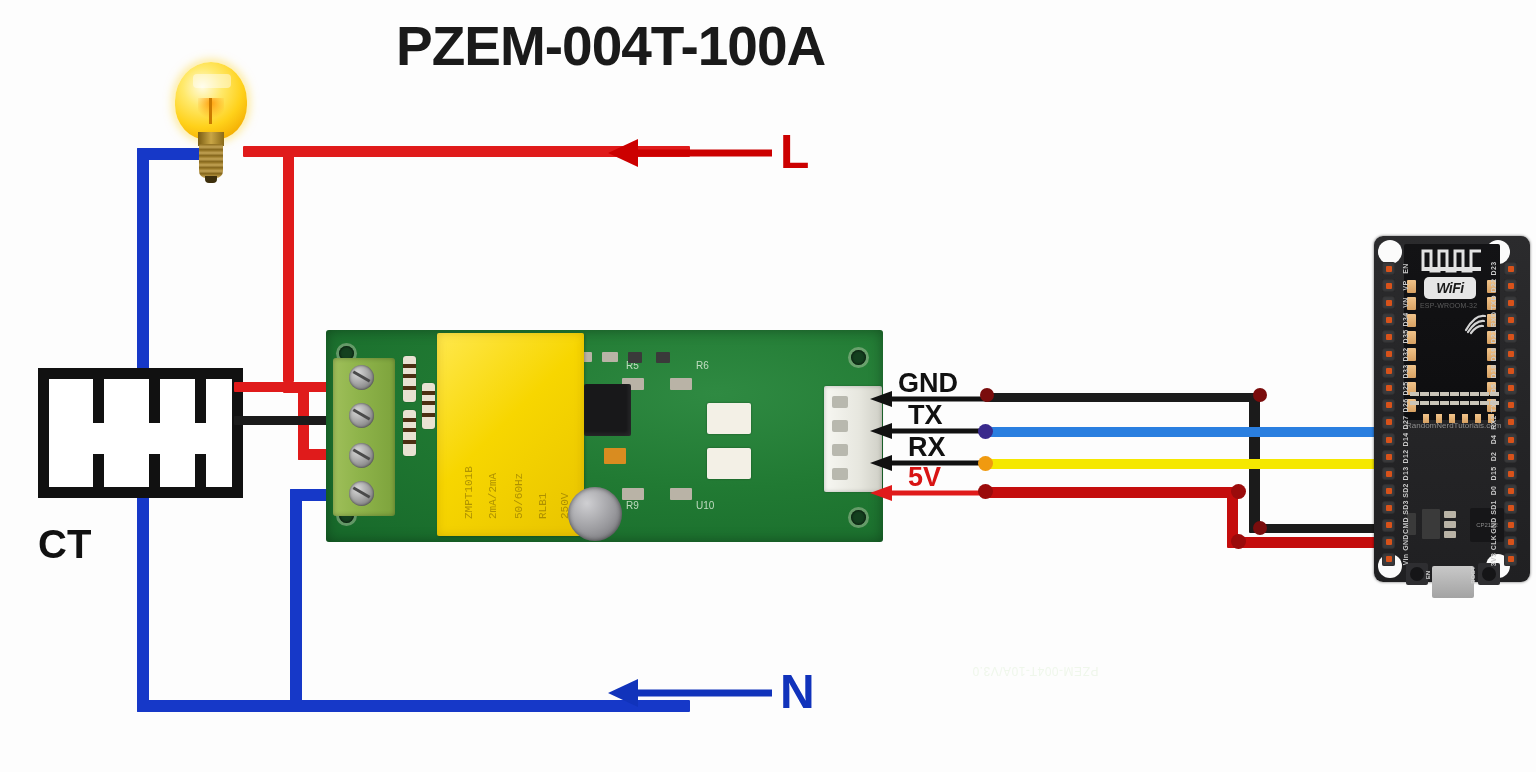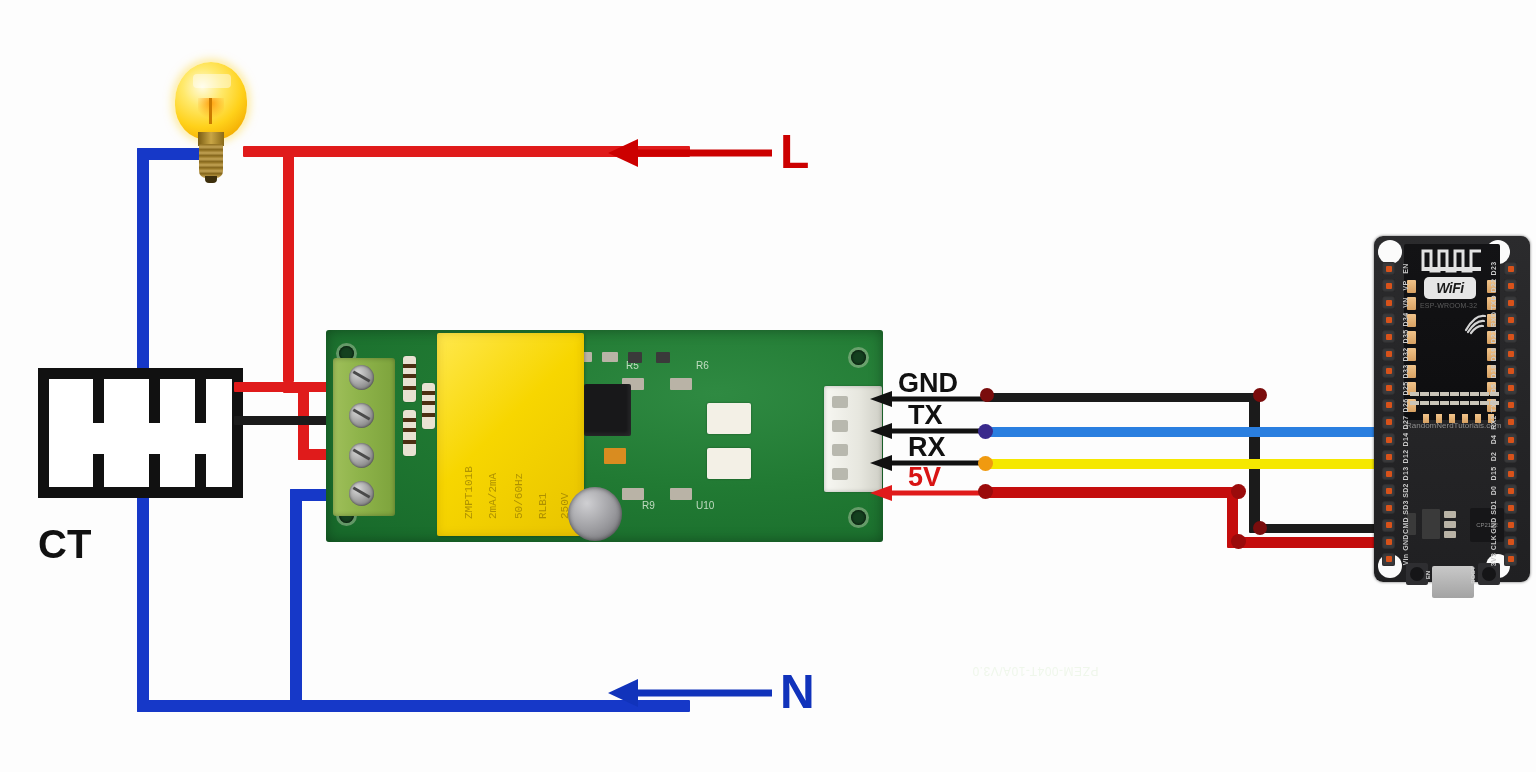--- a/index.html
+++ b/index.html
@@ -368,20 +368,21 @@
     font-weight: bold;
     letter-spacing: -1px;
     font-family: "DejaVu Sans", sans-serif;
   }
 </style>
 </head>
 <body>
 
 <div id="stage">
 
+  <div class="abs" id="title">PZEM-004T-100A</div>
 
   <div class="abs wire w-red" style="left:243px; top:146px; width:447px; height:11px;"></div>
   <div class="abs wire w-red" style="left:283px; top:146px; width:11px; height:236px;"></div>
 
   <div class="abs wire w-red" style="left:283px; top:382px; width:26px; height:11px;"></div>
   <div class="abs wire w-red" style="left:298px; top:382px; width:11px; height:78px;"></div>
   <div class="abs wire w-red" style="left:298px; top:449px; width:55px; height:11px;"></div>
 
   <svg class="abs" style="left:600px; top:132px;" width="180" height="42">
     <line x1="172" y1="21" x2="30" y2="21" stroke="#cc0000" stroke-width="7"></line>
@@ -425,21 +426,21 @@
   <div class="abs" id="pzem-pcb">
     <div class="pcb-hole" style="left:13px; top:16px;"></div>
     <div class="pcb-hole" style="left:13px; top:178px;"></div>
     <div class="pcb-hole" style="left:525px; top:20px;"></div>
     <div class="pcb-hole" style="left:525px; top:180px;"></div>
 
     <div class="silk" id="pzem-silk-main">PZEM-004T-10A/V3.0</div>
     <div class="silk" style="left:155px; top:187px;">C1</div>
     <div class="silk" style="left:300px; top:30px;">R5</div>
     <div class="silk" style="left:370px; top:30px;">R6</div>
-    <div class="silk" style="left:316px; top:170px;">R9</div>
+    <div class="silk" style="left:300px; top:170px;">R9</div>
     <div class="silk" style="left:370px; top:170px;">U10</div>
 
     <div class="smd" style="left:250px; top:22px; width:16px; height:10px;"></div>
     <div class="smd" style="left:276px; top:22px; width:16px; height:10px;"></div>
     <div class="smd dark" style="left:302px; top:22px; width:14px; height:11px;"></div>
     <div class="smd dark" style="left:330px; top:22px; width:14px; height:11px;"></div>
     <div class="smd" style="left:296px; top:48px; width:22px; height:12px;"></div>
     <div class="smd" style="left:344px; top:48px; width:22px; height:12px;"></div>
     <div class="smd" style="left:296px; top:158px; width:22px; height:12px;"></div>
     <div class="smd" style="left:344px; top:158px; width:22px; height:12px;"></div>

